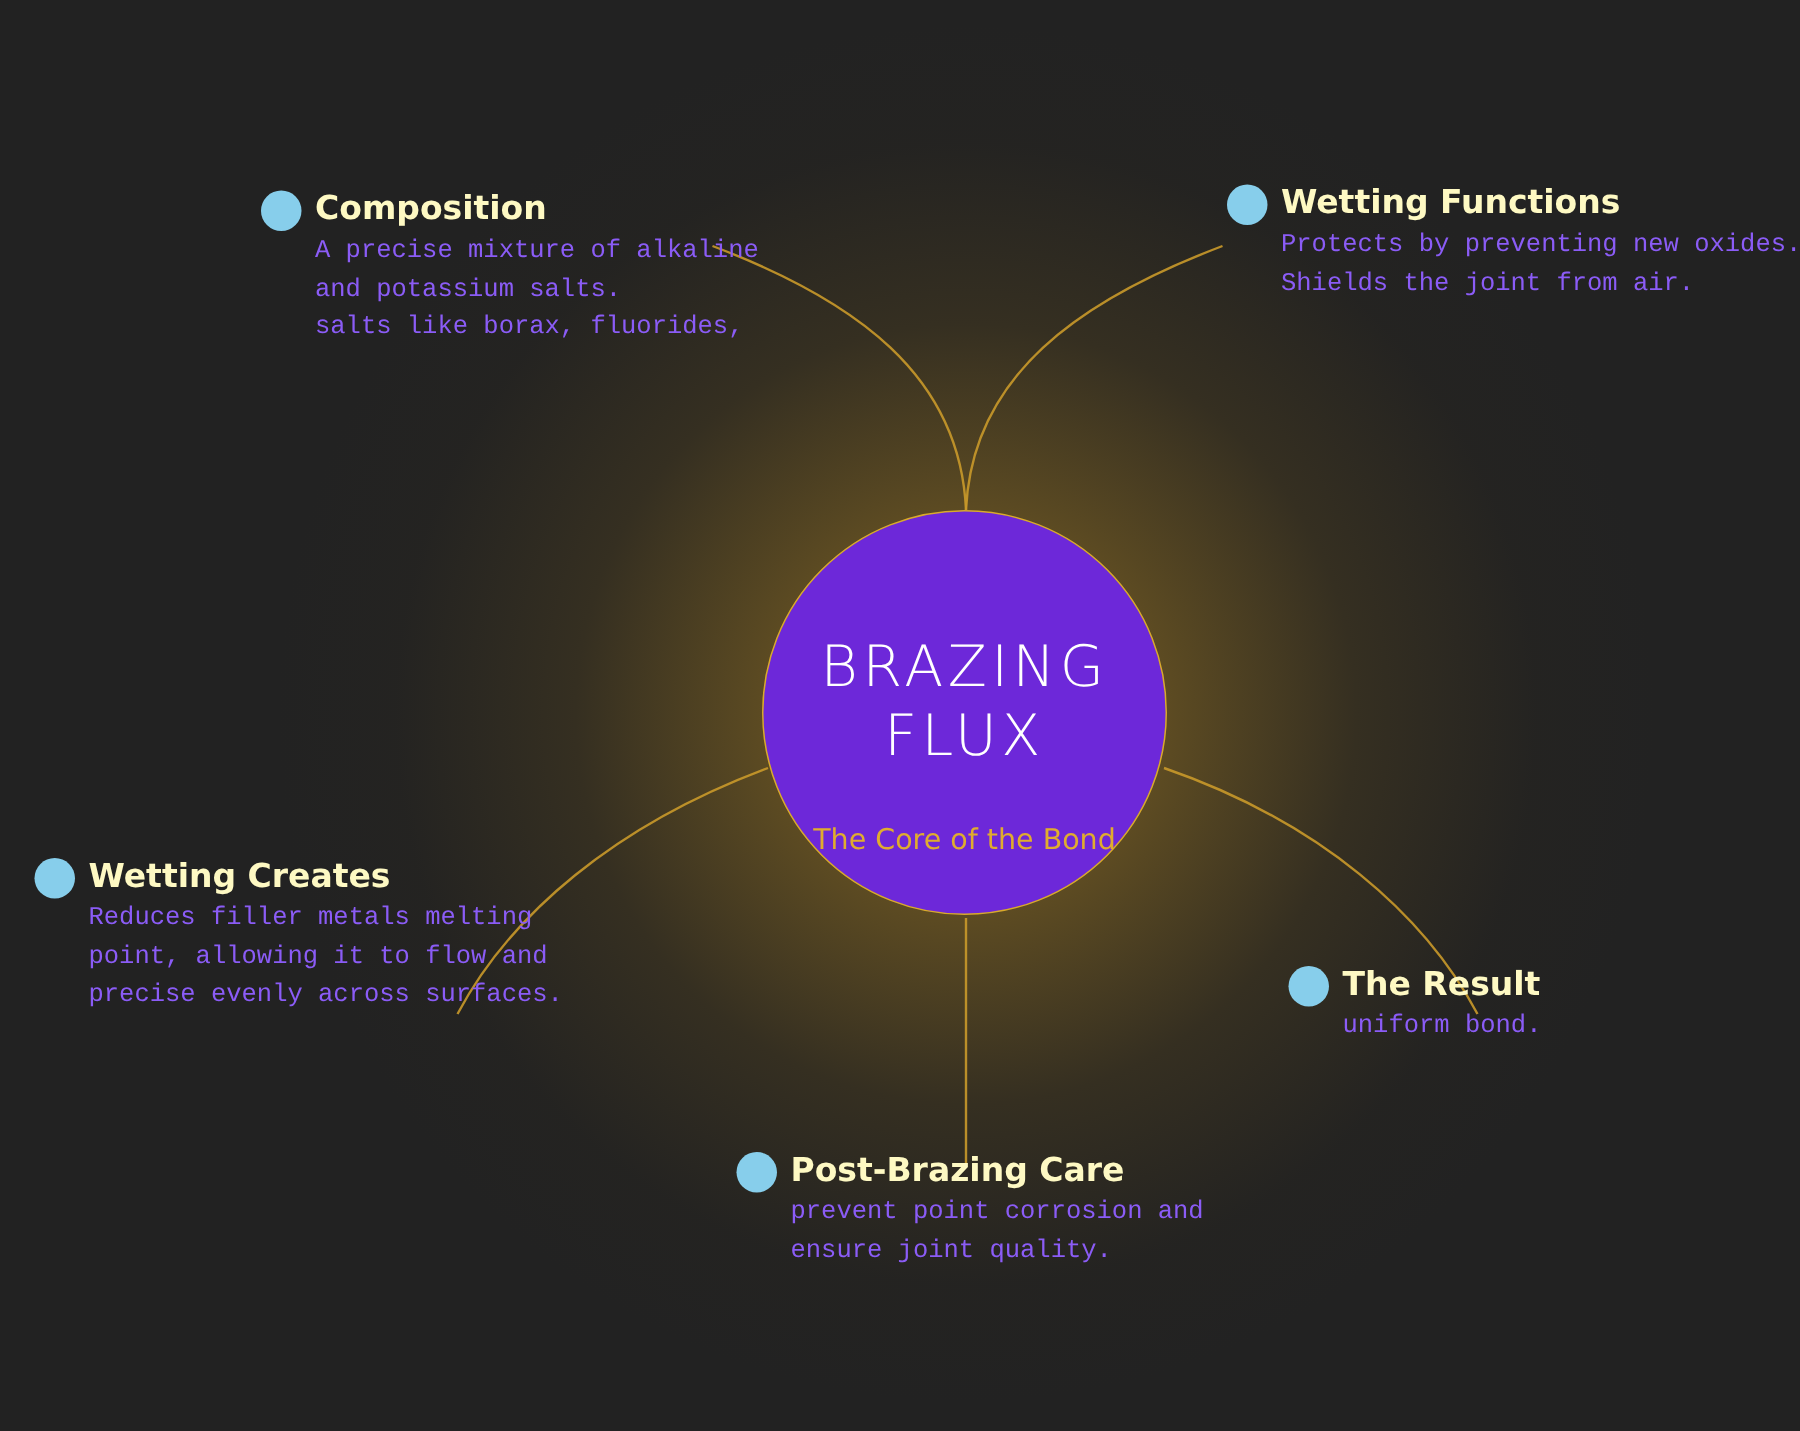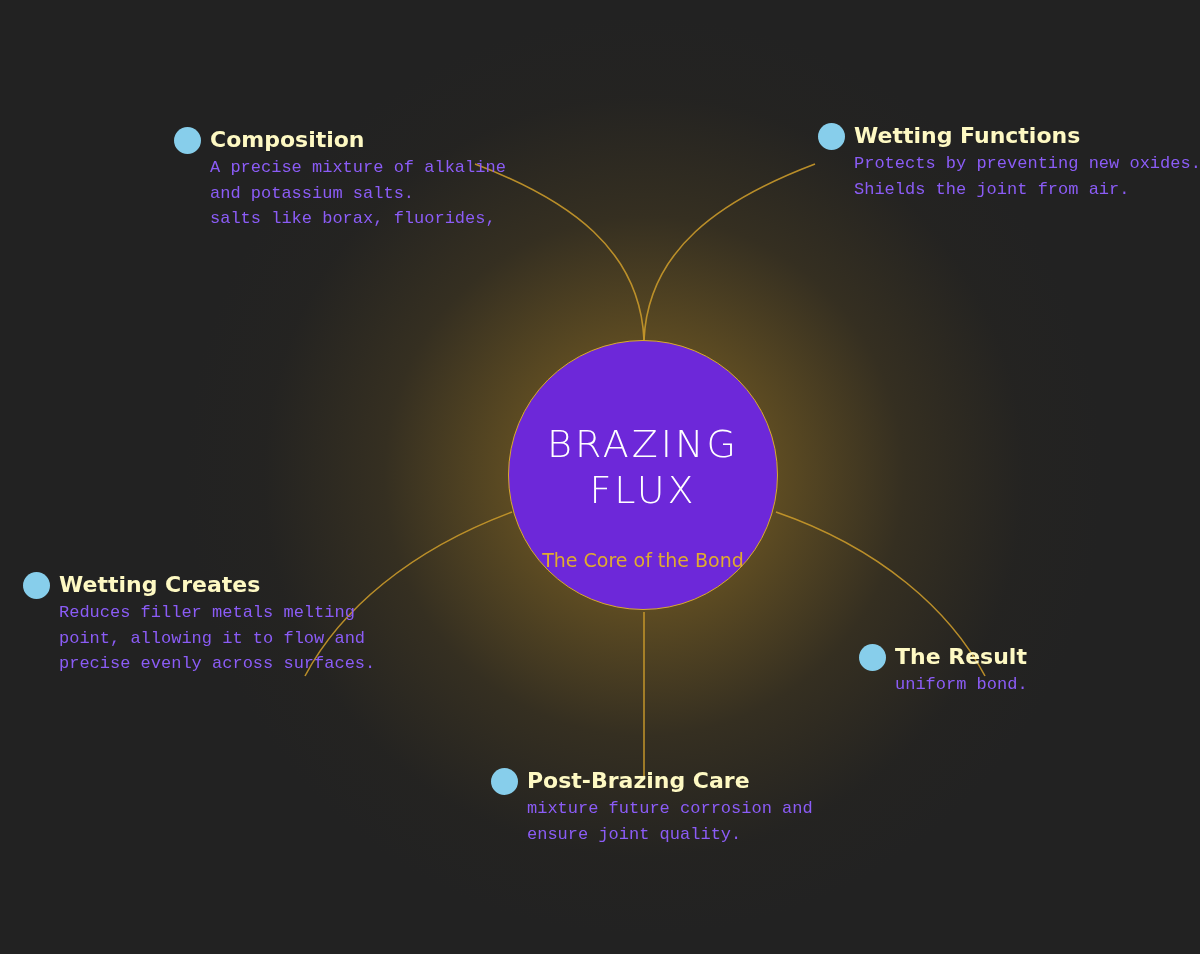--- a/index.html
+++ b/index.html
@@ -161,17 +161,17 @@
     <div class="title">The Result</div>
     <div class="desc">
       <span>uniform bond.</span>
     </div>
   </div>
 
   <div class="node" style="left:491px; top:766px;">
     <div class="dot"></div>
     <div class="title">Post-Brazing Care</div>
     <div class="desc">
-      <span>mixture future corrosion and</span>
+      <span>prevent point corrosion and</span>
       <span>ensure joint quality.</span>
     </div>
   </div>
 </div>
 
 </body></html>

